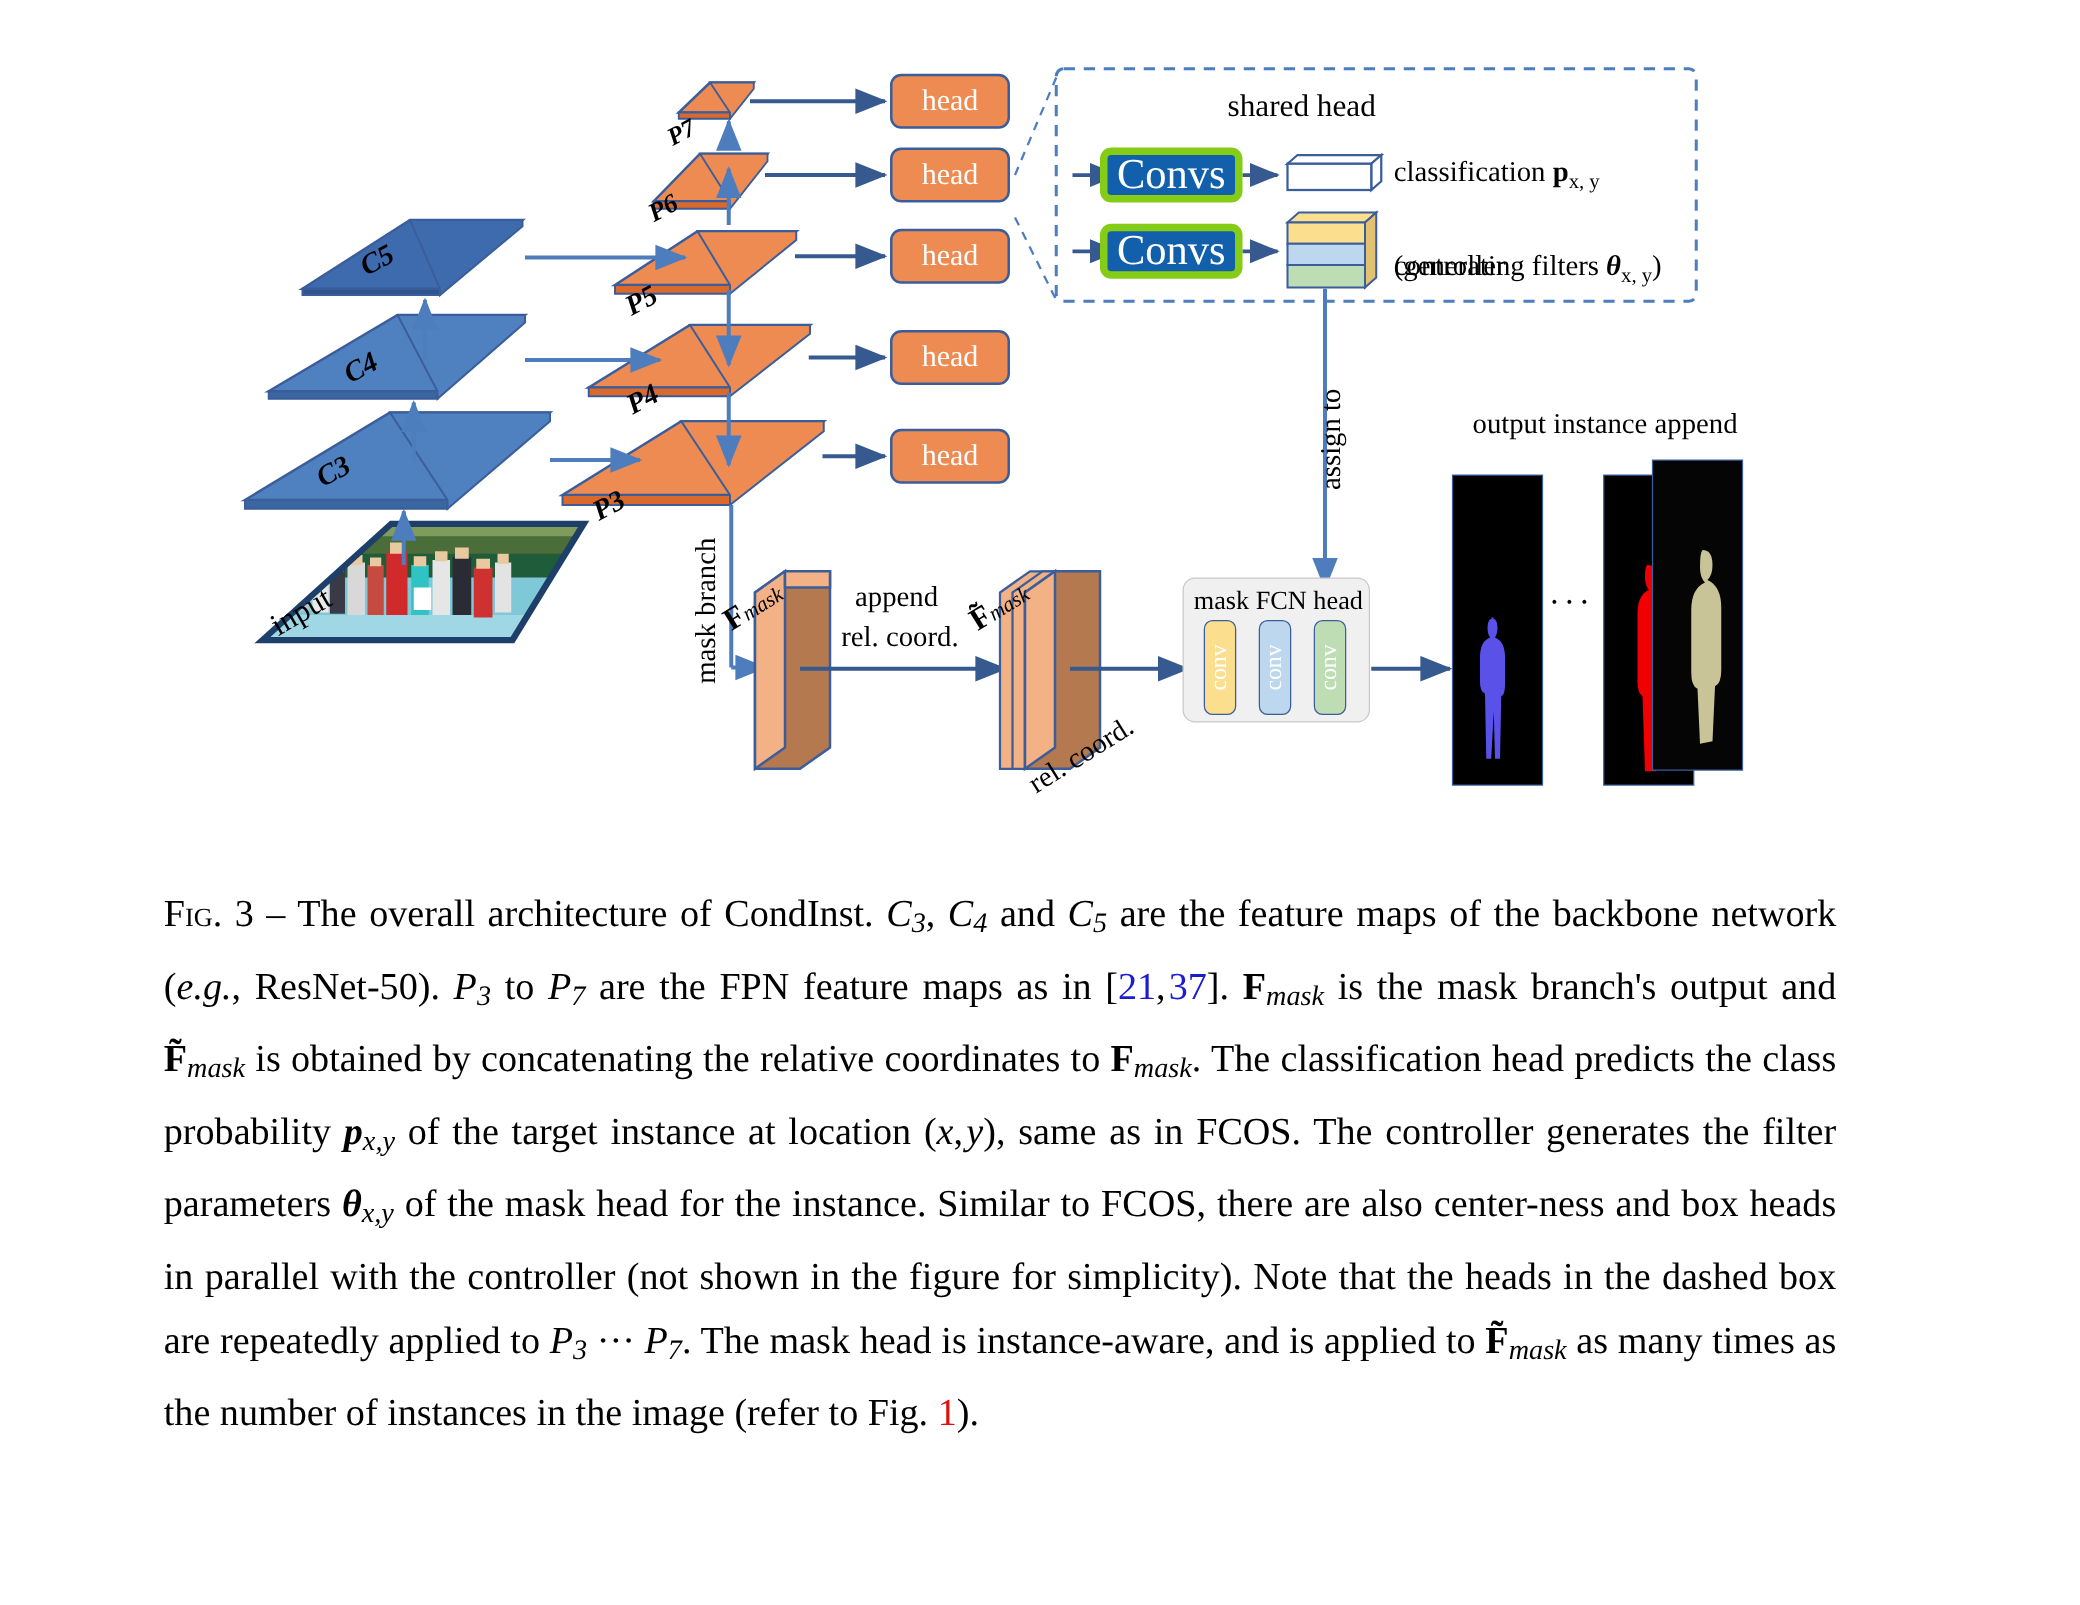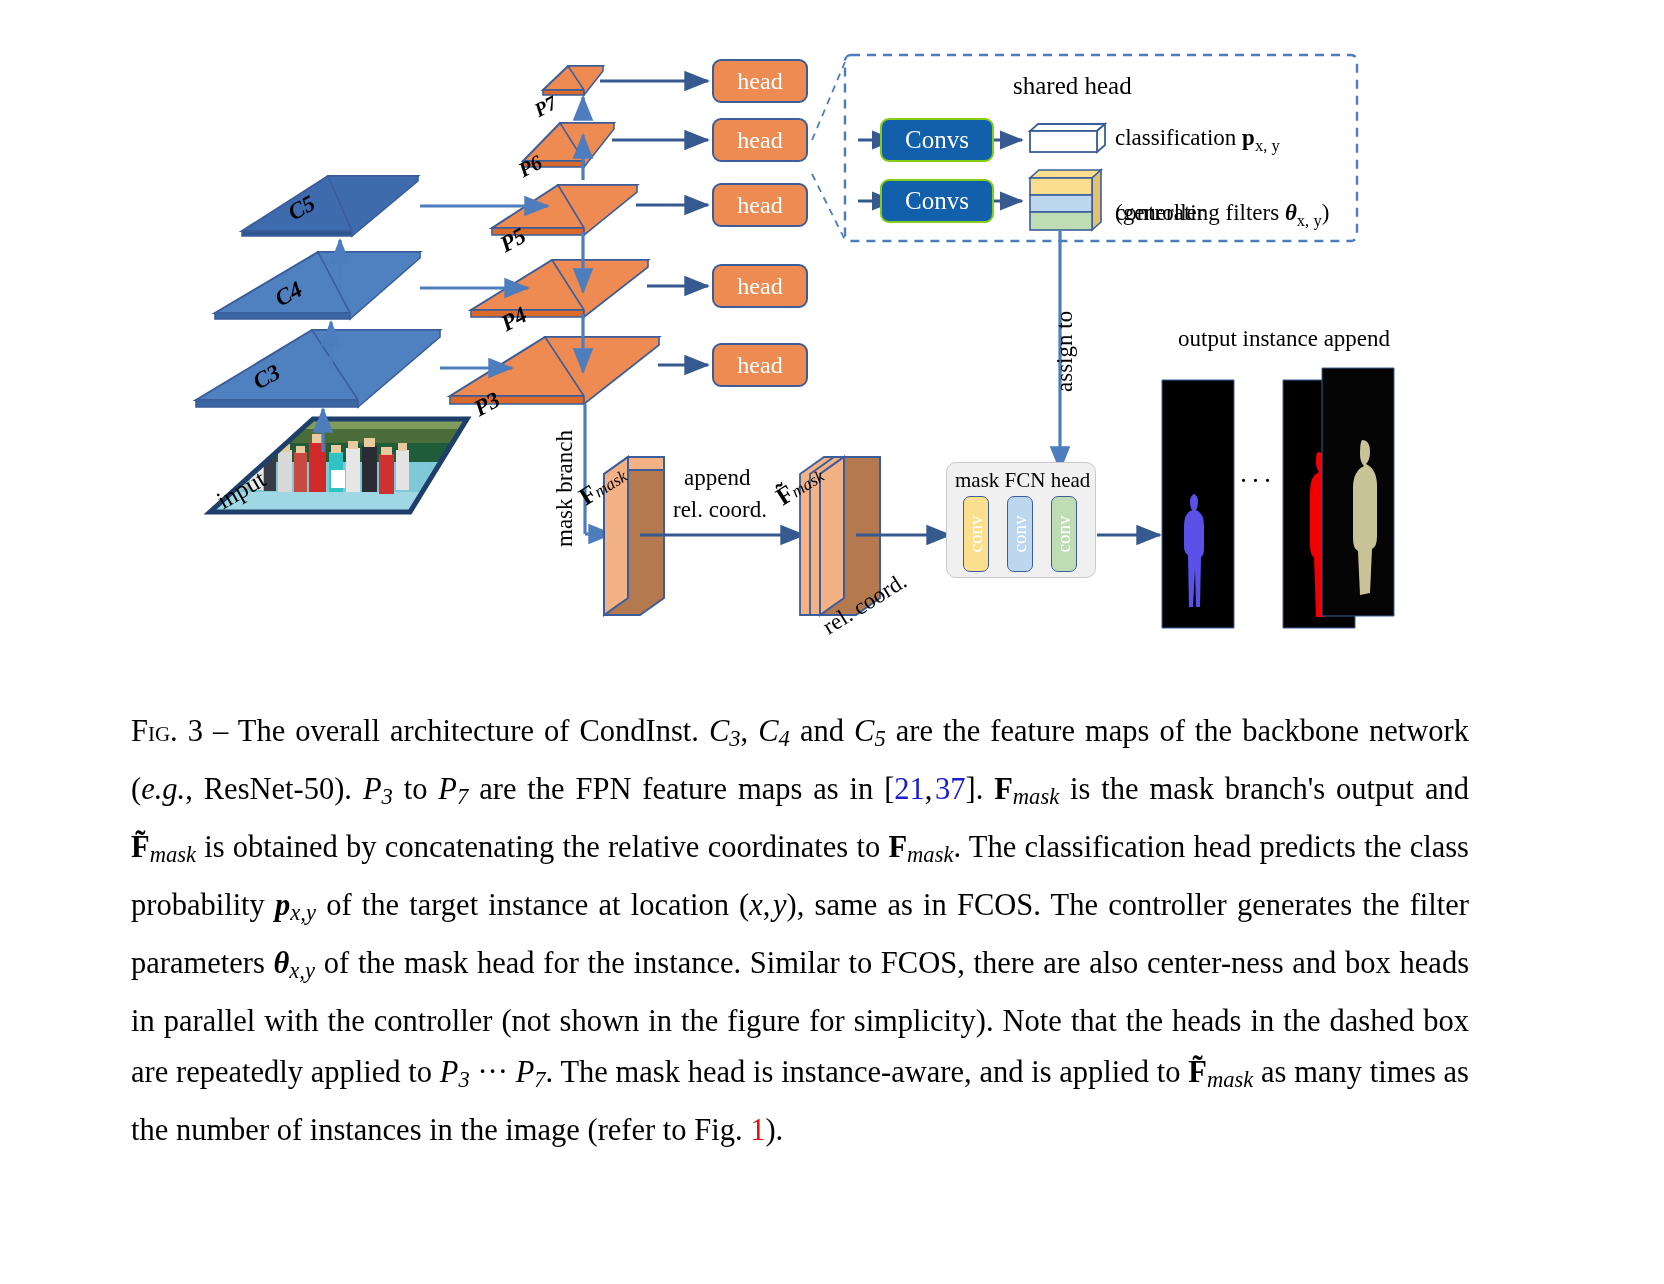--- a/index.html
+++ b/index.html
@@ -13,22 +13,22 @@
   .planelabel{font-weight:bold;font-style:italic;font-size:23px;
               transform:rotate(-28deg);transform-origin:left bottom;}
   .inputlabel{font-size:25px;transform:rotate(-30deg);transform-origin:left bottom;}
 
   
   .headbox{position:absolute;width:96px;height:44px;border-radius:9px;
            background:#ED8B52;border:2.2px solid #3B5E9B;
            color:#ffffff;font-size:24px;display:flex;align-items:center;
            justify-content:center;box-sizing:border-box;}
   .convbox{position:absolute;width:114px;height:44px;border-radius:9px;
-           background:#1260AC;border:2px solid #84cc16;color:#fff;
-           font-size:25px;display:flex;align-items:center;justify-content:center;
+           background:#1260AC;border:6px solid #84cc16;color:#fff;
+           font-size:34px;display:flex;align-items:center;justify-content:center;
            box-sizing:border-box;}
 
   .txt{position:absolute;font-size:23px;white-space:nowrap;}
   .txt.small{font-size:21px;}
   .sub{font-size:0.72em;vertical-align:sub;}
   .bmath{font-weight:bold;}
   .imath{font-style:italic;}
 
   
   .vtxt{position:absolute;white-space:nowrap;font-size:23px;
@@ -280,21 +280,21 @@
   <div class="headbox" style="left:712px;top:183px;">
       <span>head</span>
     </div>
   <div class="headbox" style="left:712px;top:264px;">
       <span>head</span>
     </div>
   <div class="headbox" style="left:712px;top:343px;">
       <span>head</span>
     </div>
 
-  <div class="txt" style="left:1013px;top:72px;font-size:25px;">shared head</div>
+  <div class="txt" style="left:982px;top:72px;font-size:25px;">shared head</div>
 
   <div class="convbox" style="left:880px;top:118px;">
       <span>Convs</span>
     </div>
   <div class="convbox" style="left:880px;top:179px;">
       <span>Convs</span>
     </div>
 
   <div class="txt" style="left:1115px;top:125px;">
     <span>classification</span><span>&nbsp;</span><span class="bmath">p</span><span class="sub">x, y</span>

